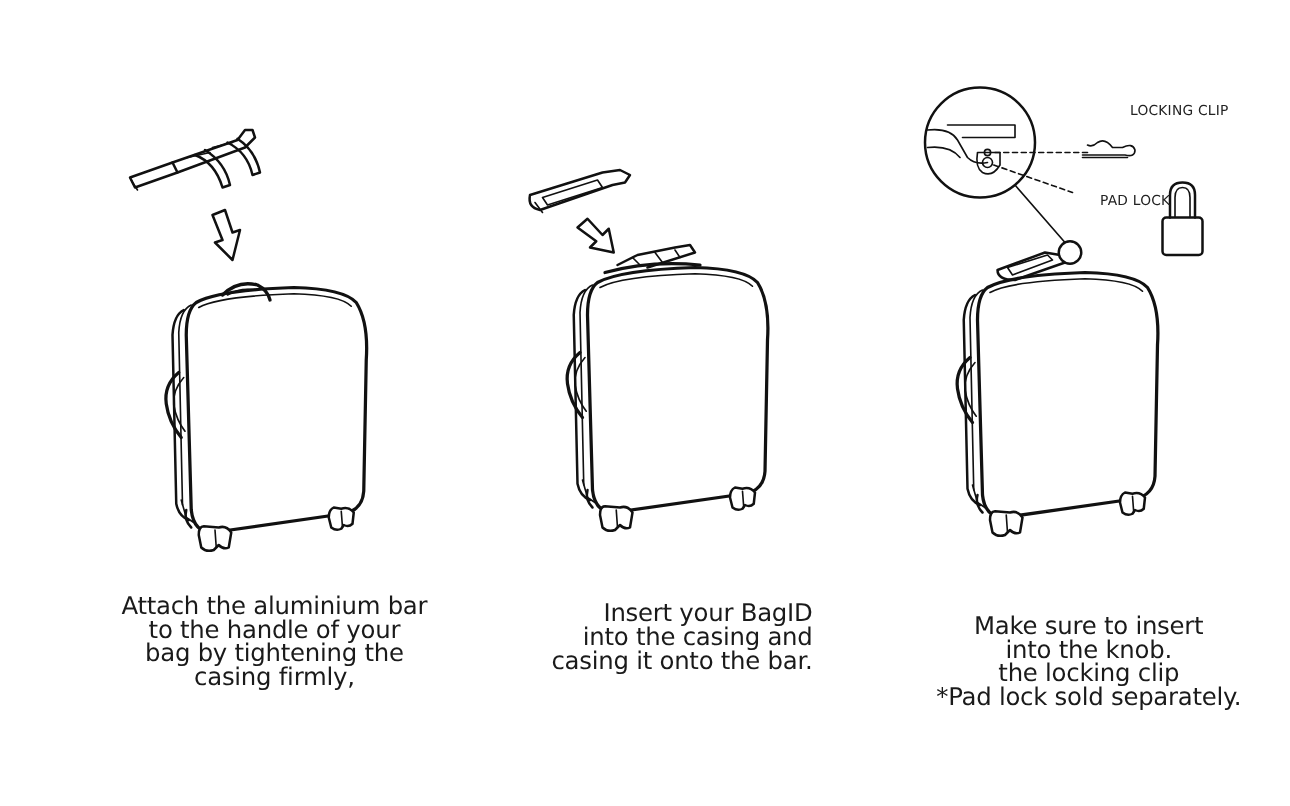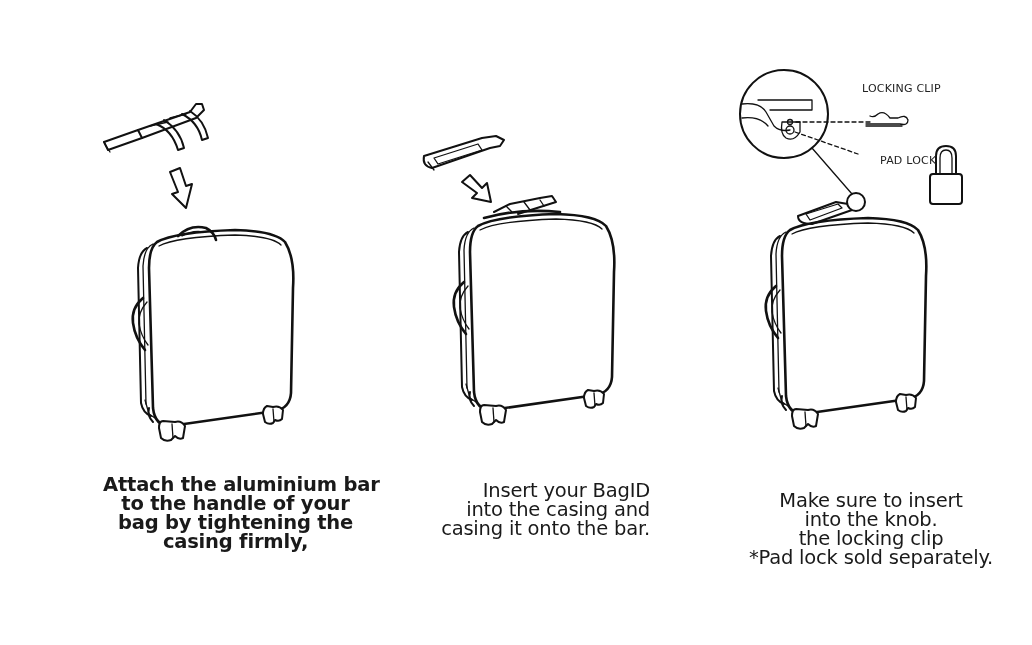--- a/index.html
+++ b/index.html
@@ -111,34 +111,34 @@
     </g>
 
     <g>
       <path d="M936 174 L936 156 Q936 146 946 146 Q956 146 956 156 L956 174"></path>
       <path class="thin" d="M940 174 L940 158 Q940 150 946 150 Q952 150 952 158 L952 174"></path>
       <rect x="930" y="174" width="32" height="30" rx="3"></rect>
     </g>
   </g>
 </svg>
 
-<div class="caption" style="left:103px; top:475px; width:265px;font-weight:bold;">
+<div class="caption" style="left:87px; top:475px; width:265px;">
   <span>Attach the aluminium bar</span>
   <span>to the handle of your</span>
   <span>bag by tightening the</span>
   <span>casing firmly,</span>
 </div>
 
 <div class="caption" style="left:425px; top:481px; width:225px;text-align:right;">
   <span>Insert your BagID</span>
   <span>into the casing and</span>
   <span>casing it onto the bar.</span>
 </div>
 
 <div class="caption" style="left:736px; top:479px; width:270px;margin-top:12px;">
   <span>Make sure to insert</span>
   <span>into the knob.</span>
   <span>the locking clip</span>
   <span>*Pad lock sold separately.</span>
 </div>
 
-<div class="label" style="left:862px; top:82px;">LOCKING CLIP</div>
+<div class="label" style="left:904px; top:82px;">LOCKING CLIP</div>
 <div class="label" style="left:860px; top:154px;margin-left:20px;">PAD LOCK</div>
 
 </body></html>

